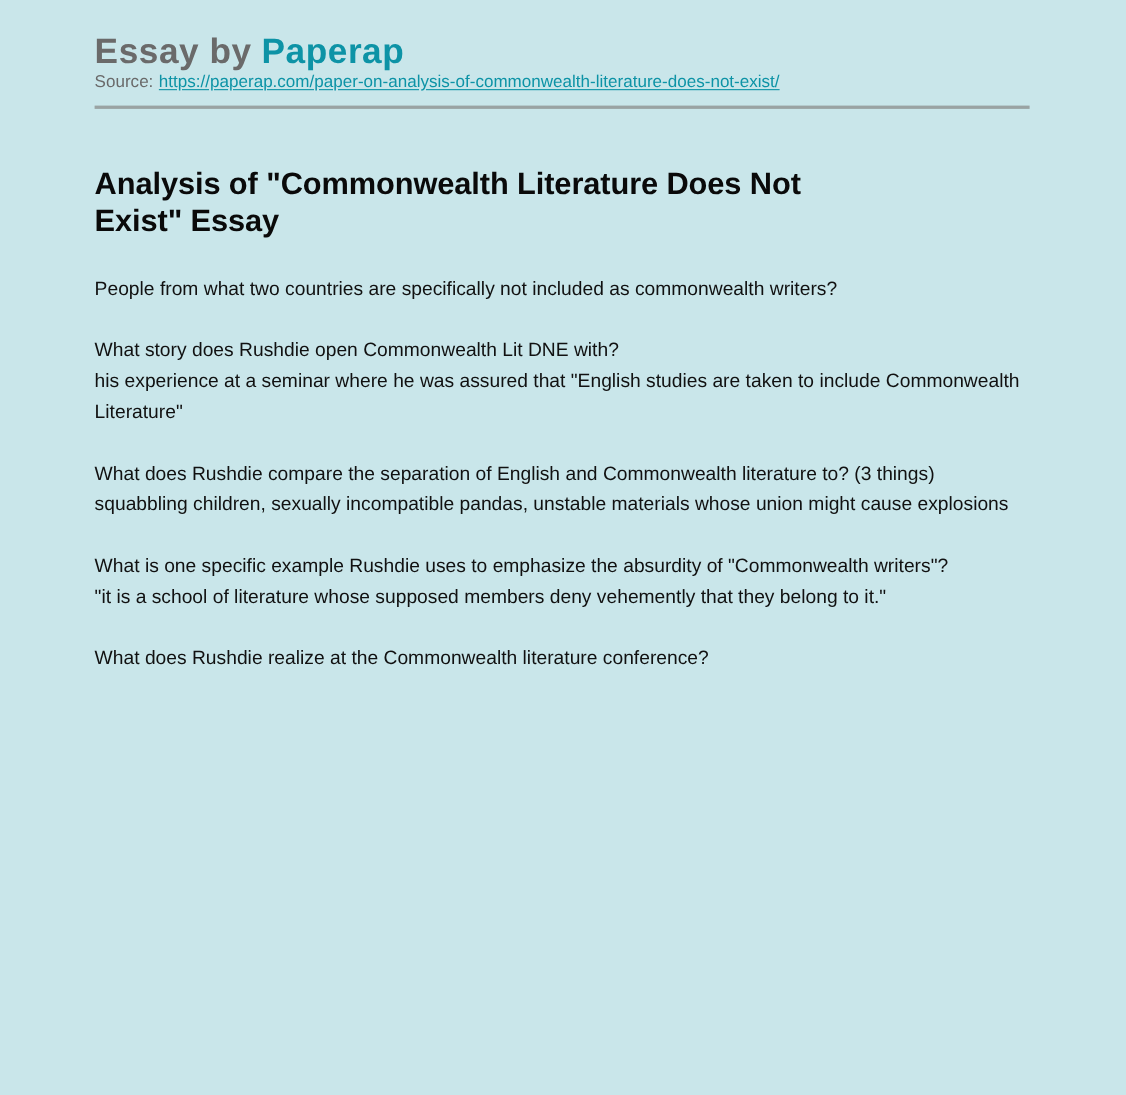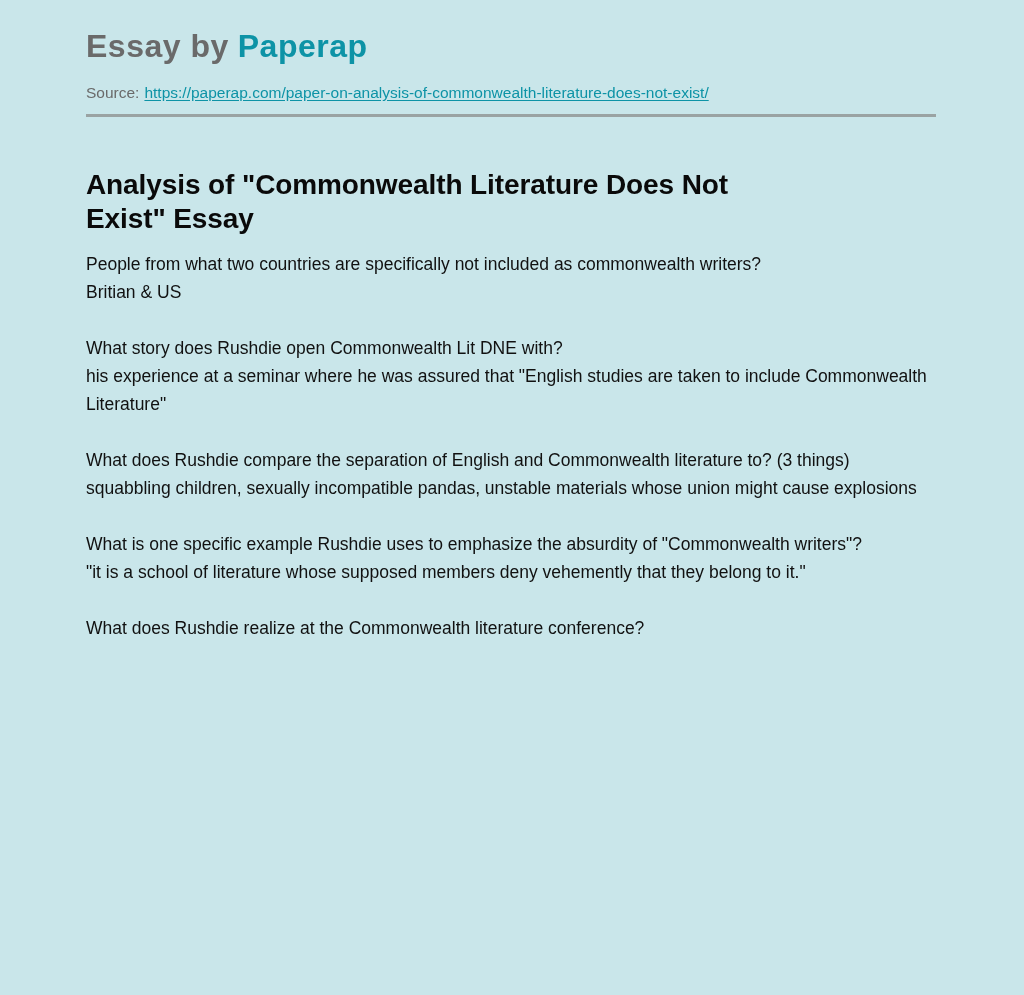--- a/index.html
+++ b/index.html
@@ -36,21 +36,21 @@
   }
   .brand-essay-by {
     color: #6a6a6a;
   }
   .brand-name {
     color: #0d93a6;
     margin-left: 9px;
   }
 
   .source-row {
-    margin-top: 18px;
+    margin-top: 0;
     font-size: 15.5px;
     line-height: 20px;
     color: #6a6a6a;
     white-space: nowrap;
   }
   .source-label {
     color: #6a6a6a;
   }
   .source-link {
     color: #0d93a6;
@@ -75,21 +75,21 @@
     font-size: 28px;
     font-weight: bold;
     line-height: 34px;
     color: #0a0a0a;
     letter-spacing: -0.1px;
     margin: 0;
     max-width: 830px;
   }
 
   .article-body {
-    margin-top: 14px;
+    margin-top: 30px;
     width: 852px;
     font-size: 17.5px;
     line-height: 28px;
     color: #111111;
   }
 
   .qa-block {
     margin: 0 0 28px 0;
   }
   .qa-question,
@@ -118,21 +118,20 @@
   </div>
 
   <div class="article">
 
     <h1 class="article-title">Analysis of "Commonwealth Literature Does Not Exist" Essay</h1>
 
     <div class="article-body">
 
       <div class="qa-block">
         <p class="qa-question">People from what two countries are specifically not included as commonwealth writers?</p>
-        <p class="qa-answer">Britian &amp; US</p>
       </div>
 
 
       <div class="qa-block">
         <p class="qa-question">What story does Rushdie open Commonwealth Lit DNE with?</p>
         <p class="qa-answer">his experience at a seminar where he was assured that "English studies are taken to include Commonwealth Literature"</p>
       </div>
 
       <div class="qa-block">
         <p class="qa-question">What does Rushdie compare the separation of English and Commonwealth literature to? (3 things)</p>

